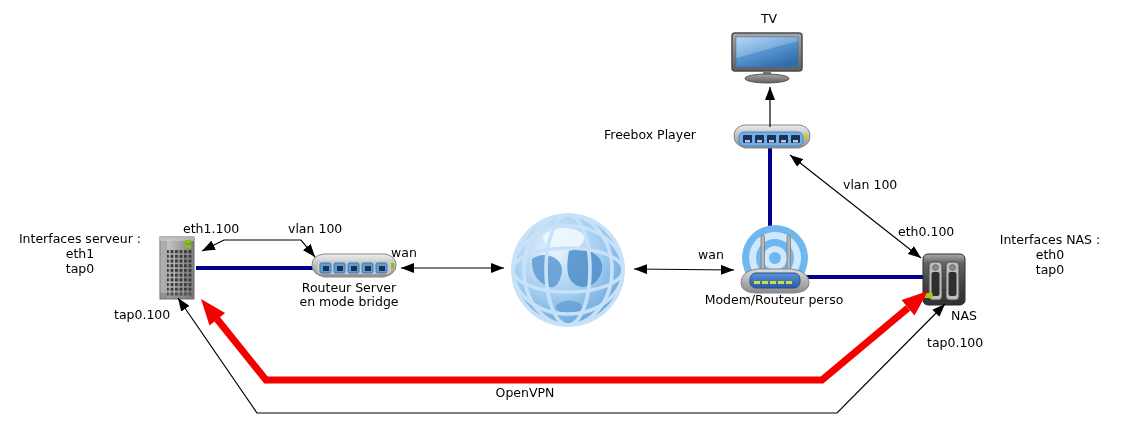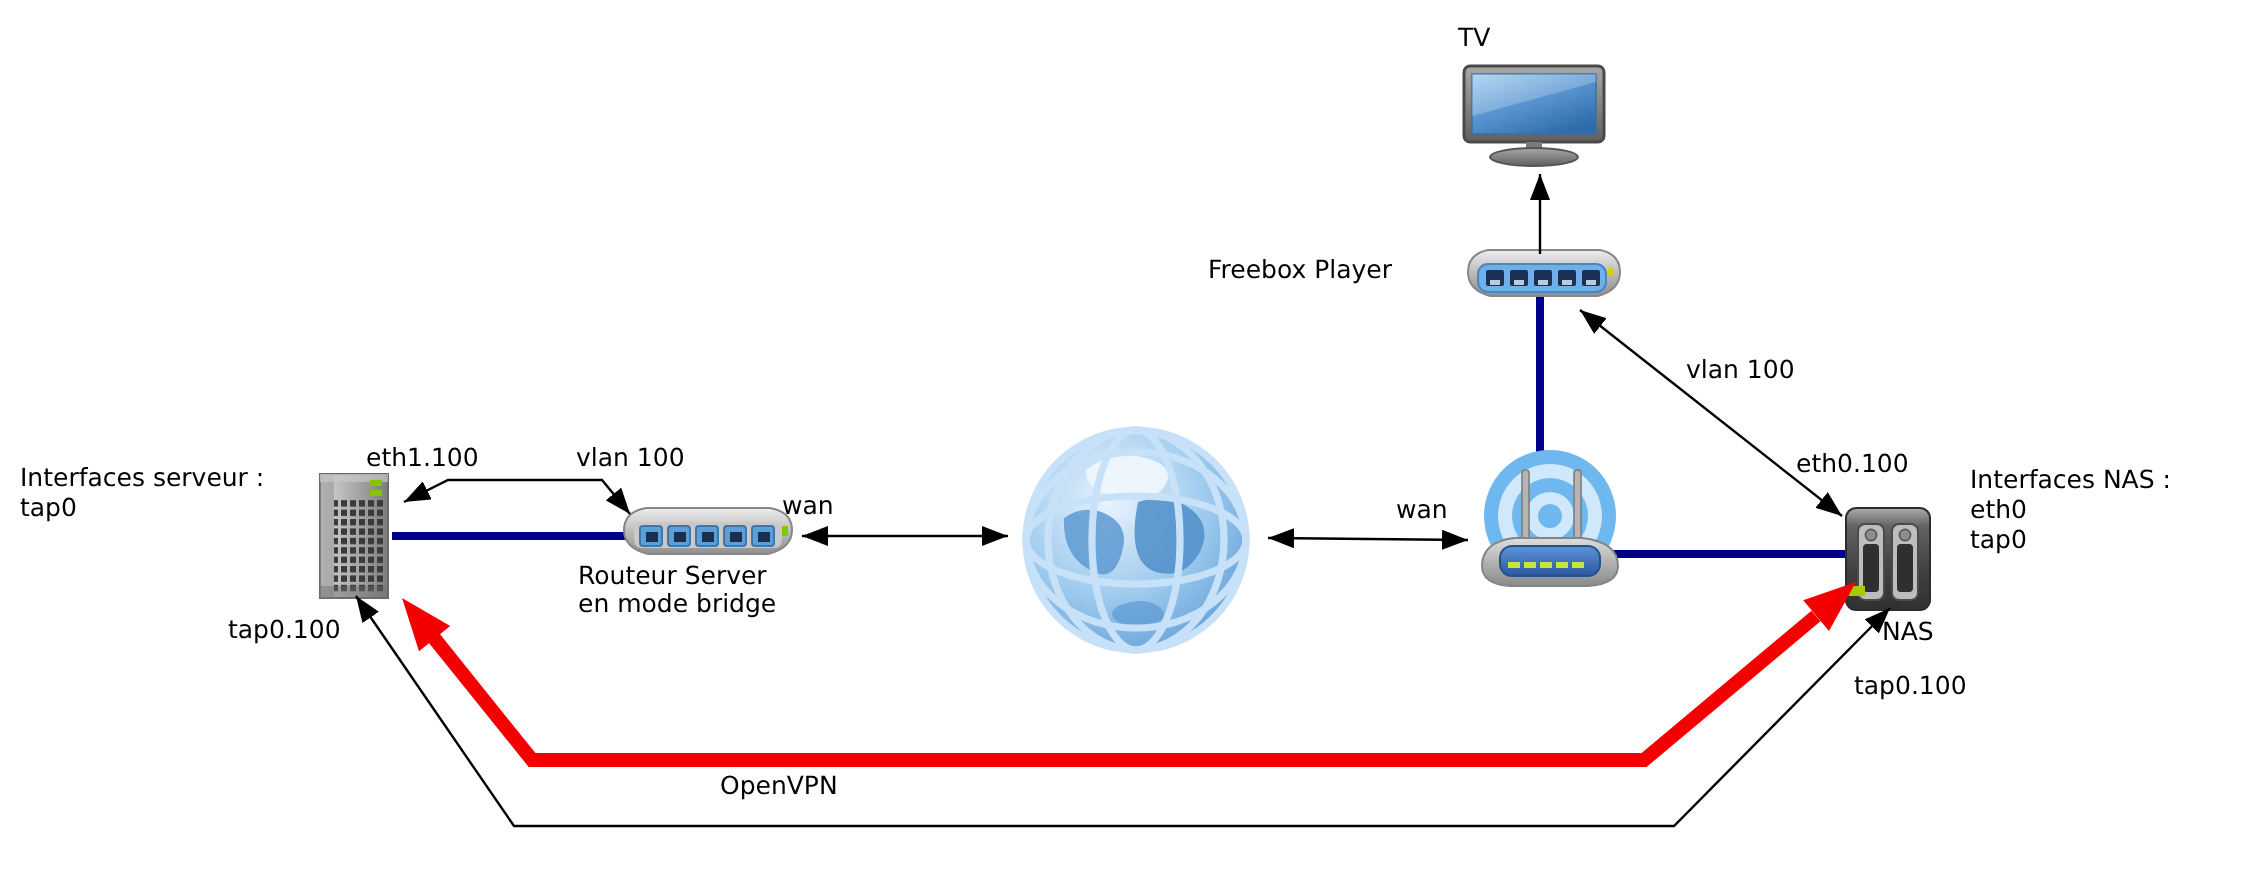--- a/index.html
+++ b/index.html
@@ -5,21 +5,21 @@
   html,body{margin:0;padding:0;background:#fff;}
   #canvas{
     position:relative;width:1129px;height:448px;background:#ffffff;
     font-family:"DejaVu Sans","Liberation Sans",sans-serif;
     color:#000;overflow:hidden;
   }
   .lyr{position:absolute;left:0;top:0;}
   .icon{position:absolute;}
   .lbl{position:absolute;font-size:12.5px;line-height:15px;white-space:nowrap;}
   .lbl.b{font-weight:normal;}
-  .lbl.c{white-space:normal;}
+  .lbl.c{text-align:center;white-space:normal;}
 </style>
 </head>
 <body>
 
 <div id="canvas">
 
   <svg class="lyr" width="1129" height="448">
     <line x1="196" y1="268" x2="330" y2="268" stroke="#00008b" stroke-width="4"></line>
     <line x1="770" y1="145" x2="770" y2="262" stroke="#00008b" stroke-width="4"></line>
     <line x1="806" y1="277" x2="928" y2="277" stroke="#00008b" stroke-width="4"></line>
@@ -210,20 +210,21 @@
 
     <path d="M178,298 L257,413 L837,413 L945,304" fill="none" stroke="#000" stroke-width="1.2" marker-start="url(#ah)" marker-end="url(#ah)"></path>
 
     <polyline points="217,319 266,380 822,380 908,308" fill="none" stroke="#f40000" stroke-width="7"></polyline>
     <polygon points="201,299 225.1,313 209.5,325.6" fill="#f40000"></polygon>
     <polygon points="928,291 914.5,315.5 901.6,300.1" fill="#f40000"></polygon>
   </svg>
 
   <div class="lbl c" style="left:10px;top:231px;width:140px">
     <div>Interfaces serveur :</div>
+    <div>eth1</div>
     <div>tap0</div>
   </div>
 
   <div class="lbl c" style="left:985px;top:232px;width:130px">
     <div>Interfaces NAS :</div>
     <div>eth0</div>
     <div>tap0</div>
   </div>
 
   <div class="lbl" style="left:183px;top:221px">eth1.100</div>
@@ -235,15 +236,16 @@
   <div class="lbl" style="left:114px;top:307px">tap0.100</div>
   <div class="lbl" style="left:927px;top:335px">tap0.100</div>
   <div class="lbl c" style="left:360px;top:385px;width:330px">OpenVPN</div>
 
   <div class="lbl c" style="left:729px;top:11px;width:80px">TV</div>
   <div class="lbl" style="left:604px;top:127px">Freebox Player</div>
   <div class="lbl c" style="left:289px;top:281px;width:120px;line-height:13.5px">
     <div>Routeur Server</div>
     <div>en mode bridge</div>
   </div>
+  <div class="lbl c" style="left:704px;top:292px;width:140px">Modem/Routeur perso</div>
   <div class="lbl c" style="left:941px;top:308px;width:46px">NAS</div>
 
 </div>
 
 </body></html>

